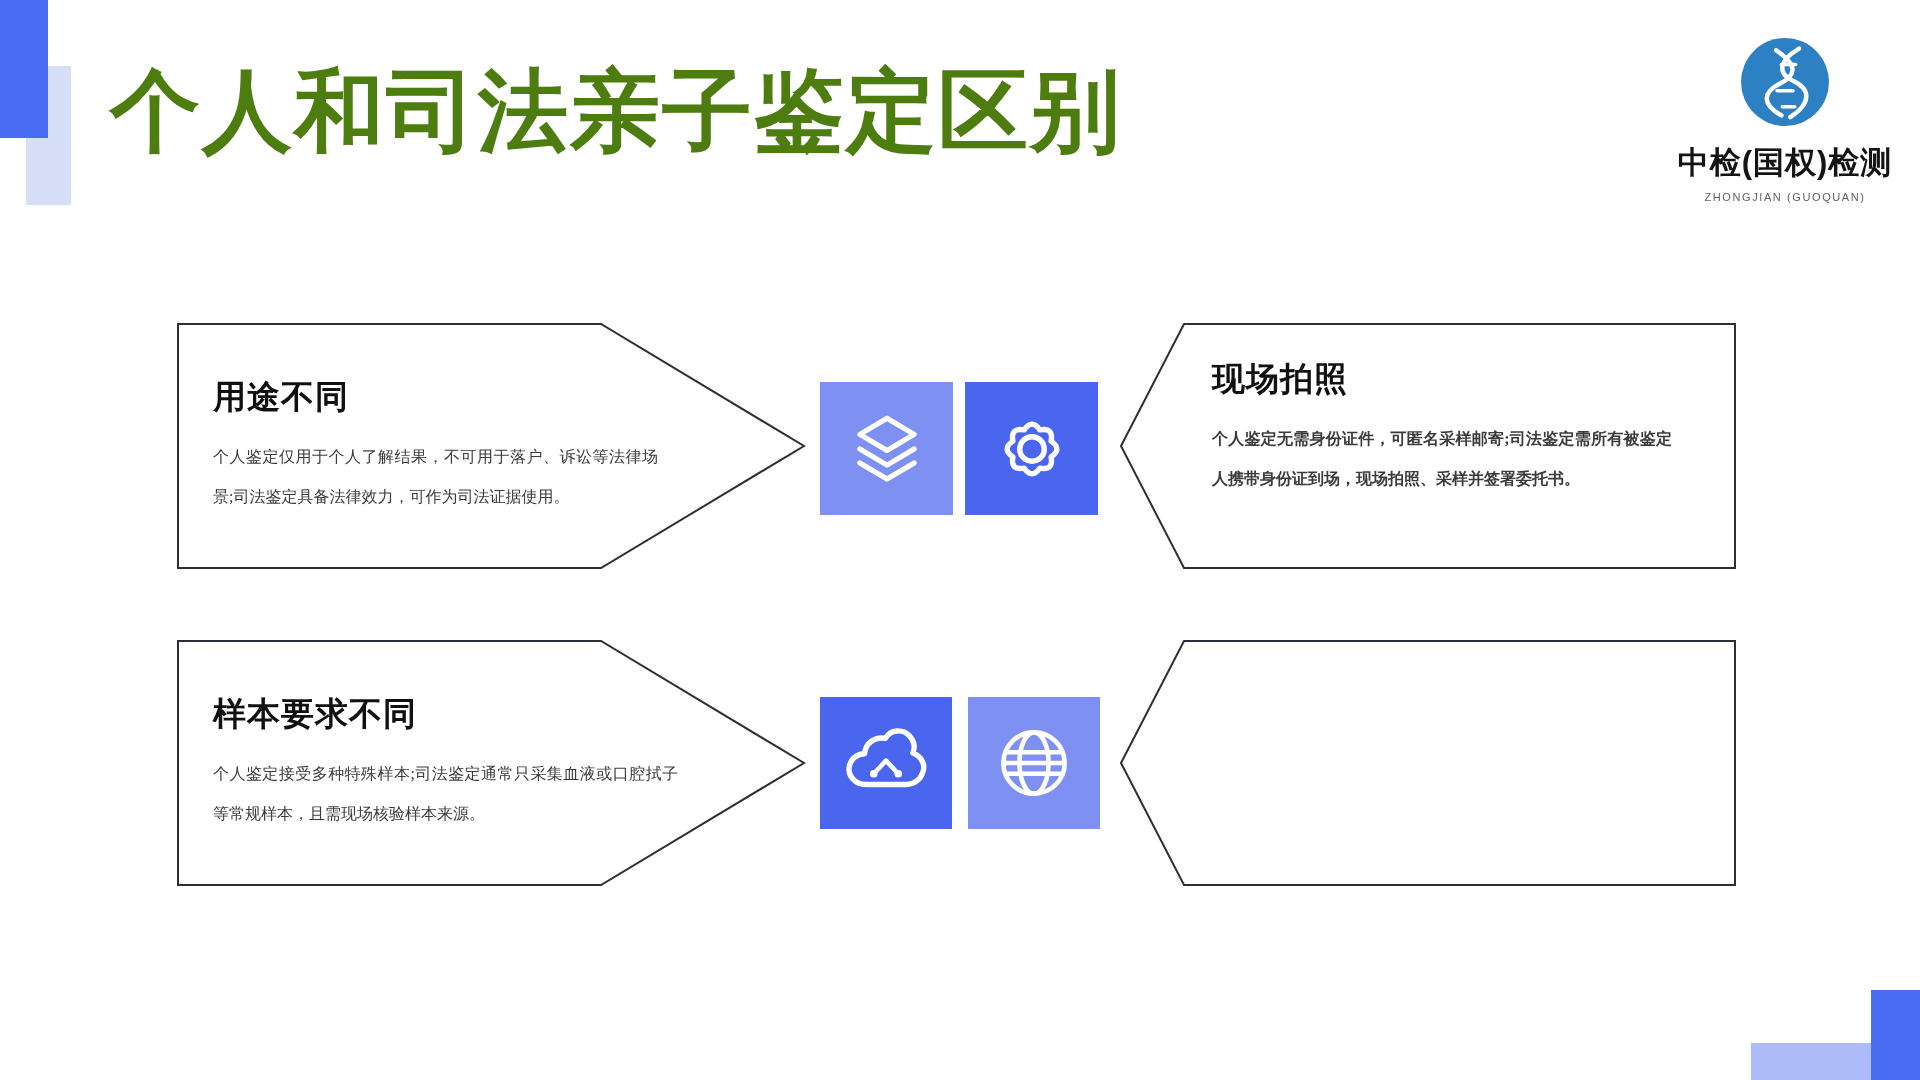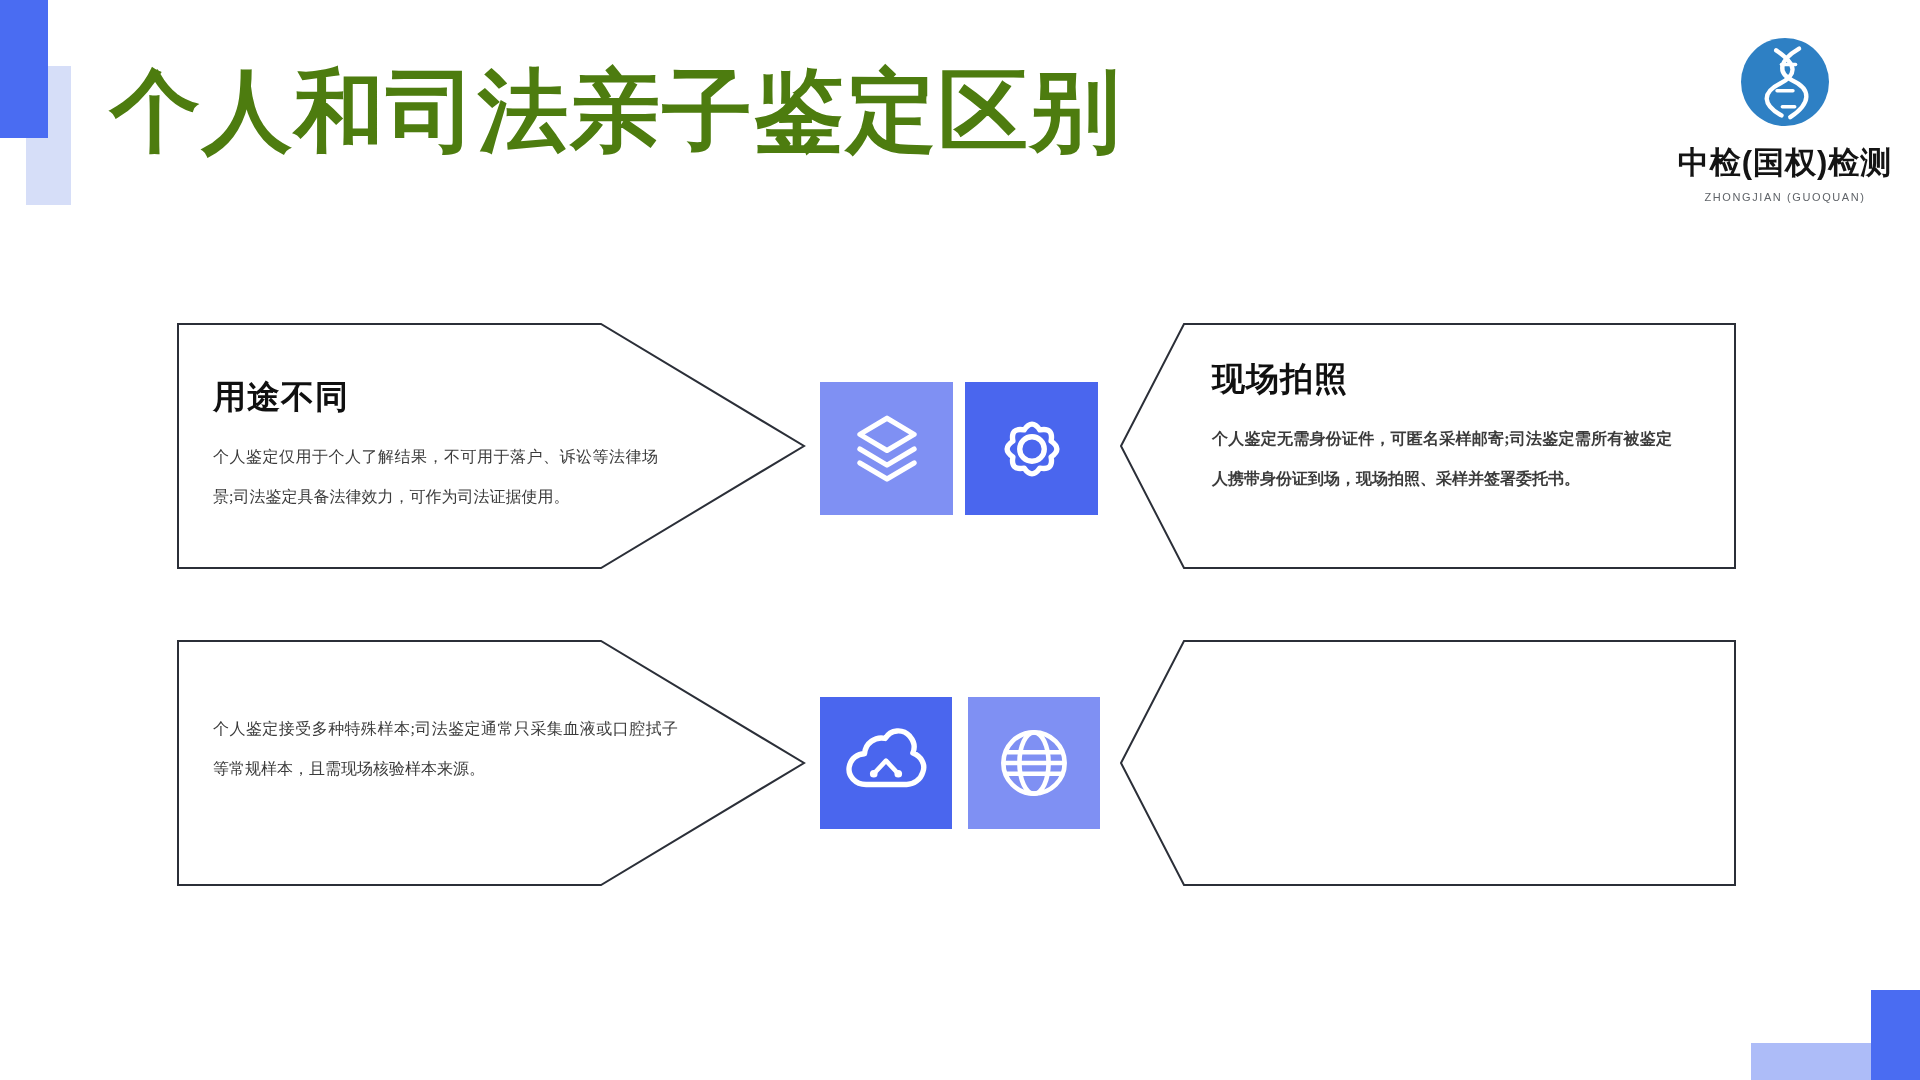--- a/index.html
+++ b/index.html
@@ -101,20 +101,21 @@
     <div class="card-title">现场拍照</div>
     <div class="card-body">个人鉴定无需身份证件，可匿名采样邮寄;司法鉴定需所有被鉴定人携带身份证到场，现场拍照、采样并签署委托书。</div>
   </div>
 </div>
 
 <div class="card card-3">
   <svg class="frame" width="630" height="246">
     <polygon points="1,1 424,1 627,123 424,245 1,245" fill="#ffffff" stroke="#2b2f38" stroke-width="2"></polygon>
   </svg>
   <div class="content">
+    <div class="card-title">样本要求不同</div>
     <div class="card-body">个人鉴定接受多种特殊样本;司法鉴定通常只采集血液或口腔拭子等常规样本，且需现场核验样本来源。</div>
   </div>
 </div>
 
 <div class="card card-4">
   <svg class="frame" width="617" height="246">
     <polygon points="64,1 615,1 615,245 64,245 1,123" fill="#ffffff" stroke="#2b2f38" stroke-width="2"></polygon>
   </svg>
   <div class="content">
   </div>

